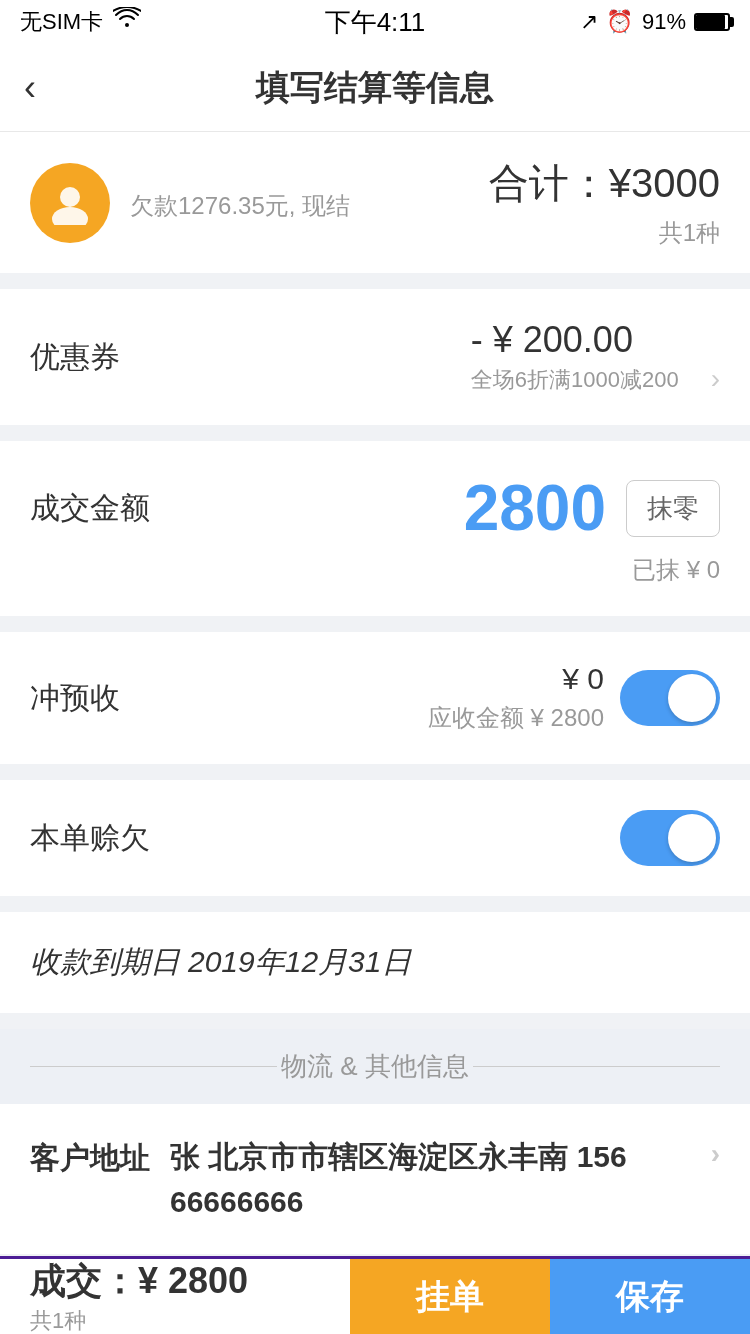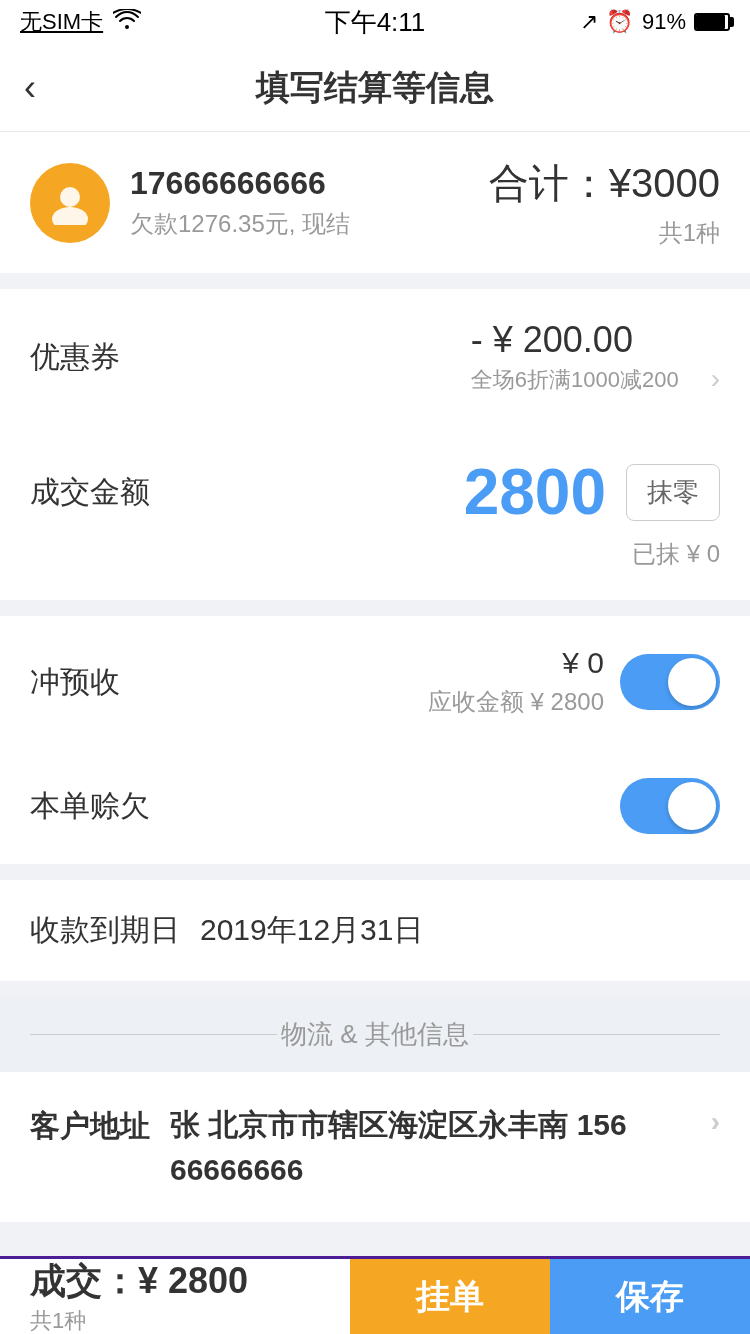--- a/index.html
+++ b/index.html
@@ -20,24 +20,23 @@
       background: #fff;
       display: flex;
       align-items: center;
       justify-content: space-between;
       padding: 0 20px;
       font-size: 24px;
       color: #000;
     }
     .status-bar-left {
       display: flex;
-      align-items: center;
+      align-items: flex-start;
       gap: 10px;
       font-size: 22px;
-      text-decoration: underline;
     }
     .status-bar-center {
       font-size: 26px;
       font-weight: 500;
       position: absolute;
       left: 50%;
       transform: translateX(-50%);
     }
     .status-bar-right {
       display: flex;
@@ -120,21 +119,21 @@
     }
     .customer-right .count {
       font-size: 24px;
       color: #999;
       margin-top: 6px;
     }
 
     
     .section {
       background: #fff;
-      margin-bottom: 0;
+      margin-bottom: 16px;
     }
     .section-row {
       display: flex;
       align-items: center;
       justify-content: space-between;
       padding: 30px;
       border-bottom: 1px solid #f5f5f5;
       min-height: 88px;
     }
     .section-row:last-child {
@@ -273,21 +272,22 @@
 
     
     .due-section {
       background: #fff;
       margin-bottom: 16px;
       padding: 30px;
     }
     .due-row {
       display: flex;
       align-items: center;
-      gap: 20px;
+      gap: 8px;
+      font-style: italic;
     }
     .due-label {
       font-size: 30px;
       color: #333;
     }
     .due-date {
       font-size: 30px;
       color: #333;
     }
 
@@ -437,21 +437,20 @@
 
   <div class="customer-card">
     <div class="customer-left">
       <div class="avatar">
         <svg width="44" height="44" viewBox="0 0 44 44" fill="none">
           <circle cx="22" cy="16" r="10" fill="#fff" opacity="0.9"></circle>
           <ellipse cx="22" cy="38" rx="18" ry="12" fill="#fff" opacity="0.9"></ellipse>
         </svg>
       </div>
       <div class="customer-info">
-        <div class="phone">17666666666</div>
         <div class="debt">欠款1276.35元, 现结</div>
       </div>
     </div>
     <div class="customer-right">
       <div class="total">
         <span>合计：</span><span>¥3000</span>
       </div>
       <div class="count">共1种</div>
     </div>
   </div>

